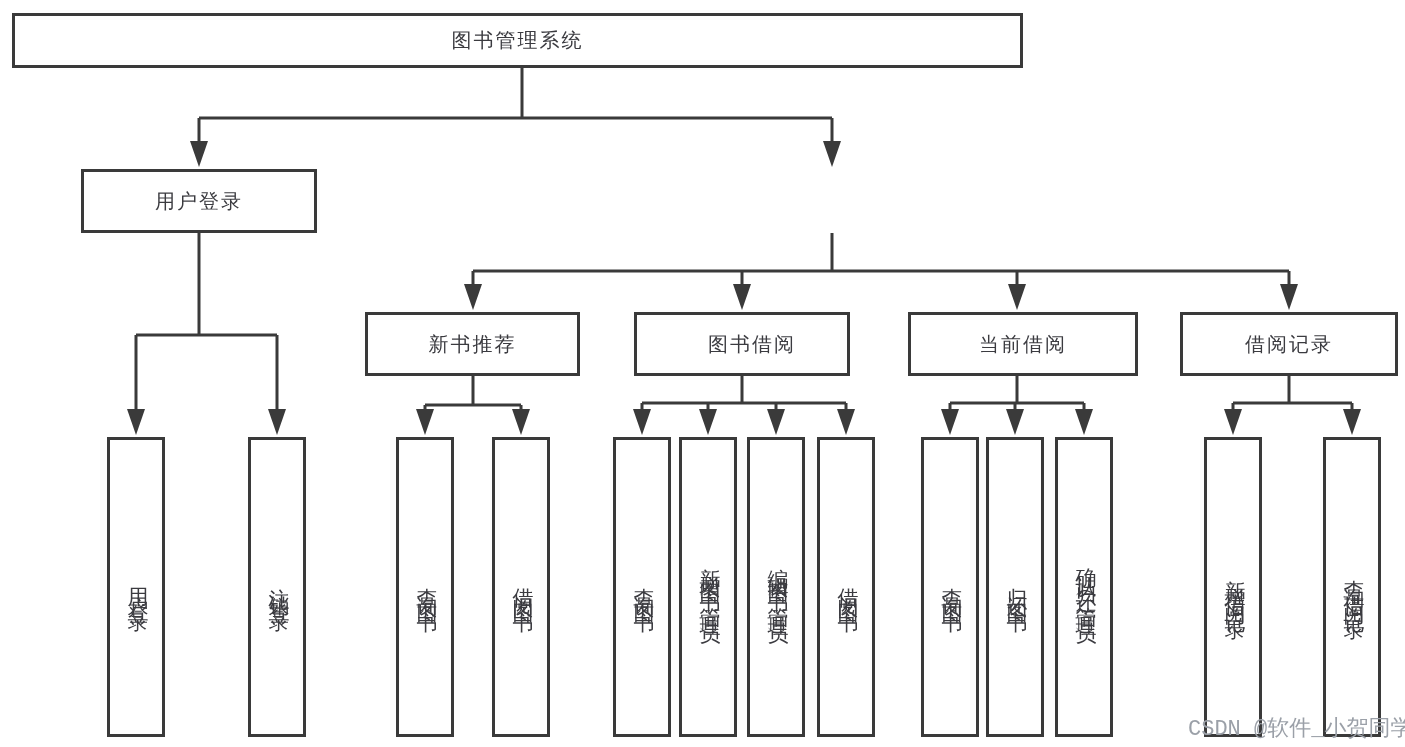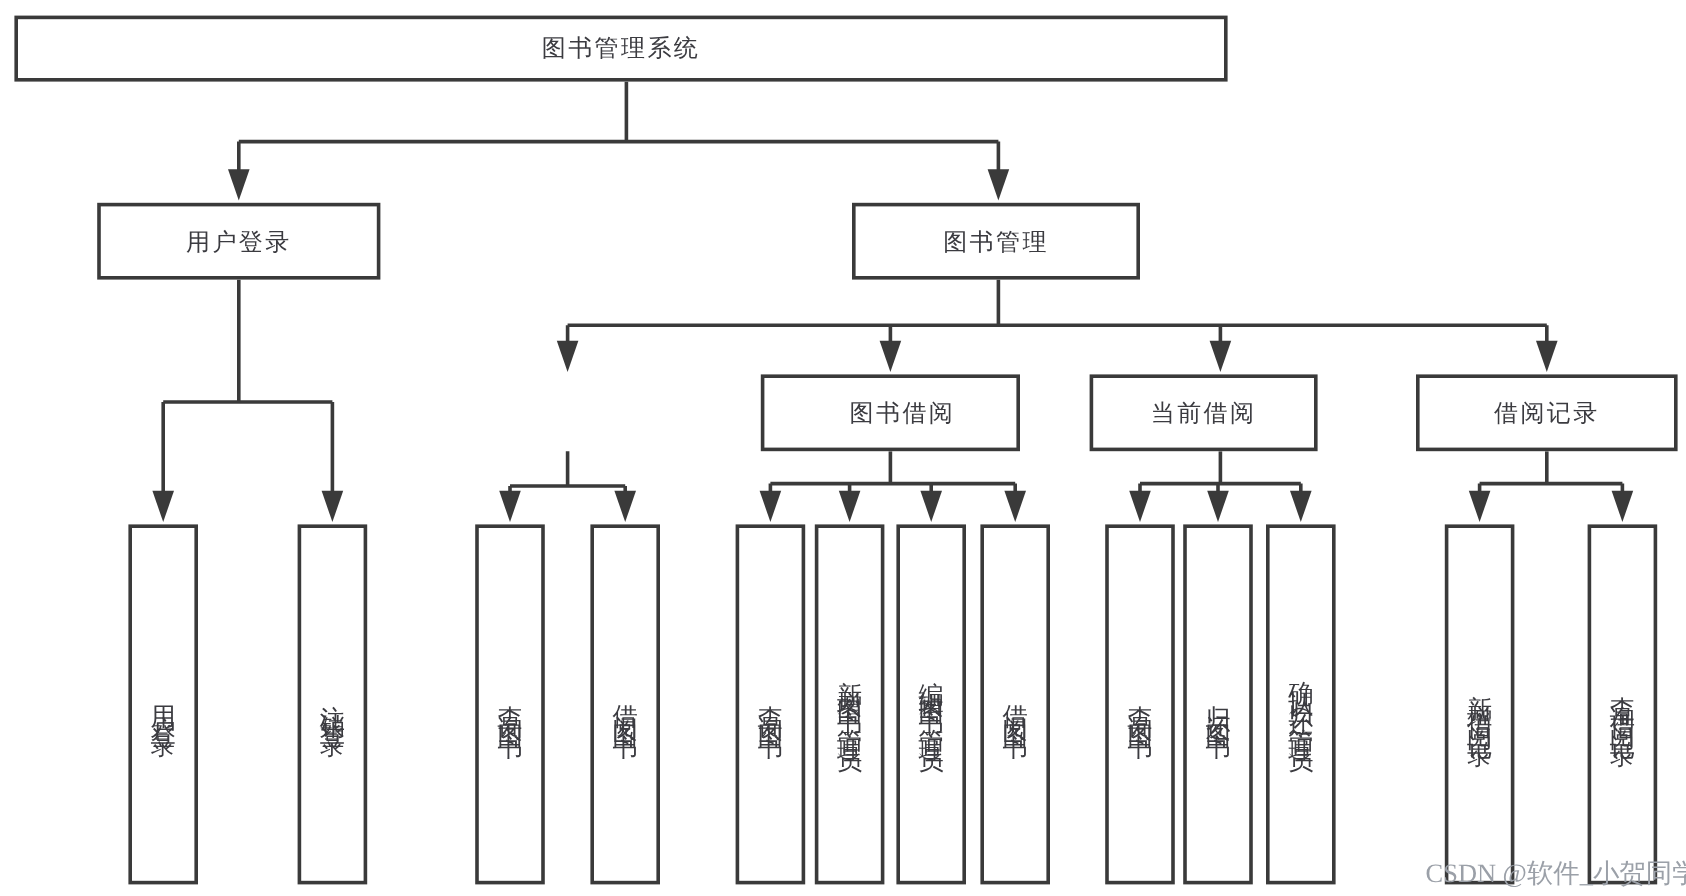--- a/index.html
+++ b/index.html
@@ -1,20 +1,20 @@
 <!DOCTYPE html>
 <html><head>
 <meta charset="utf-8">
 <style>
   html,body{margin:0;padding:0;background:#ffffff;}
   .canvas{
     position:relative;
     width:1405px;height:747px;
     background:#ffffff;
-    font-family:Liberation Serif, serif;
+    font-family:Liberation Mono, monospace;
     overflow:hidden;
   }
   .connectors{position:absolute;left:0;top:0;width:1405px;height:747px;}
   .node{
     position:absolute;
     box-sizing:border-box;
     background:#ffffff;
     border:3px solid #3a3a3a;
     color:#3b3b40;
     display:flex;align-items:center;justify-content:center;
@@ -31,21 +31,21 @@
     line-height:52px;
   }
   
   .n-root{left:12px;top:13px;width:1011px;height:55px;}
   
   .n-login{left:81px;top:169px;width:236px;height:64px;}
   .n-bookmgmt{left:710px;top:169px;width:240px;height:64px;}
   
   .n-newbook{left:365px;top:312px;width:215px;height:64px;}
   .n-borrow{left:634px;top:312px;width:216px;height:64px;padding-left:20px;}
-  .n-current{left:908px;top:312px;width:190px;height:64px;}
+  .n-current{left:908px;top:312px;width:230px;height:64px;}
   .n-records{left:1180px;top:312px;width:218px;height:64px;}
   
   .leaf{top:437px;width:58px;height:300px;}
   .n-l1{left:107px;}  .n-l2{left:248px;}
   .n-l3{left:396px;}  .n-l4{left:492px;}
   .n-l5{left:613px;}  .n-l6{left:679px;}
   .n-l7{left:747px;}  .n-l8{left:817px;}
   .n-l9{left:921px;}  .n-l10{left:986px;} .n-l11{left:1055px;}
   .n-l12{left:1204px;} .n-l13{left:1323px;}
   .watermark{
@@ -118,22 +118,22 @@
     </g>
     <g fill="#3a3a3a" stroke="none">
       <polygon points="1224,409 1242,409 1233,435"></polygon>
       <polygon points="1343,409 1361,409 1352,435"></polygon>
     </g>
   </svg>
 
   <div class="node h-node n-root">图书管理系统</div>
 
   <div class="node h-node n-login">用户登录</div>
-  <div class="node h-node n-bookmgmt">图书管理</div>
 
+  <div class="node h-node n-newbook">新书推荐</div>
   <div class="node h-node n-borrow">图书借阅</div>
   <div class="node h-node n-current">当前借阅</div>
   <div class="node h-node n-records">借阅记录</div>
 
   <div class="node v-node leaf n-l1">用户登录</div>
   <div class="node v-node leaf n-l2">注销登录</div>
 
   <div class="node v-node leaf n-l3">查询图书</div>
   <div class="node v-node leaf n-l4">借阅图书</div>
 

